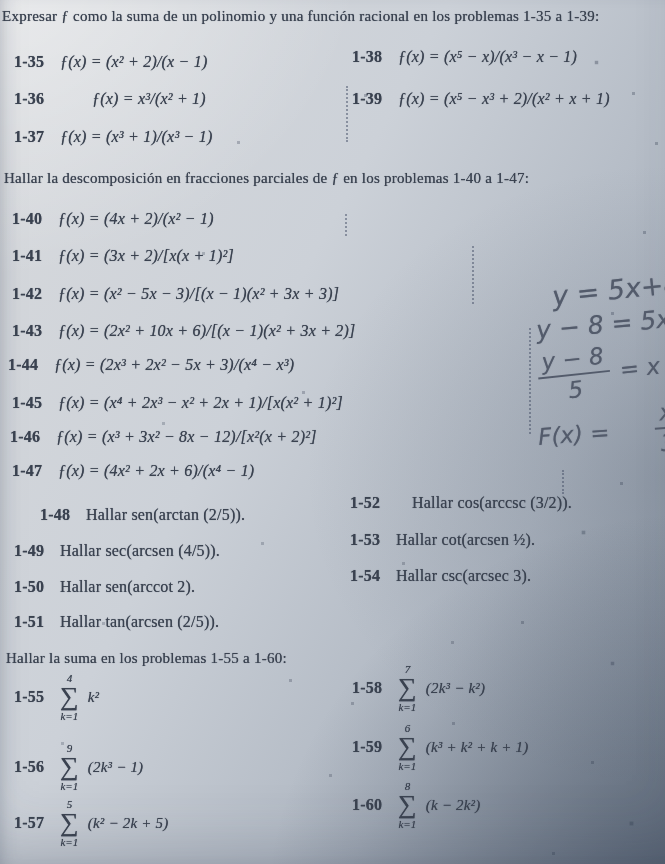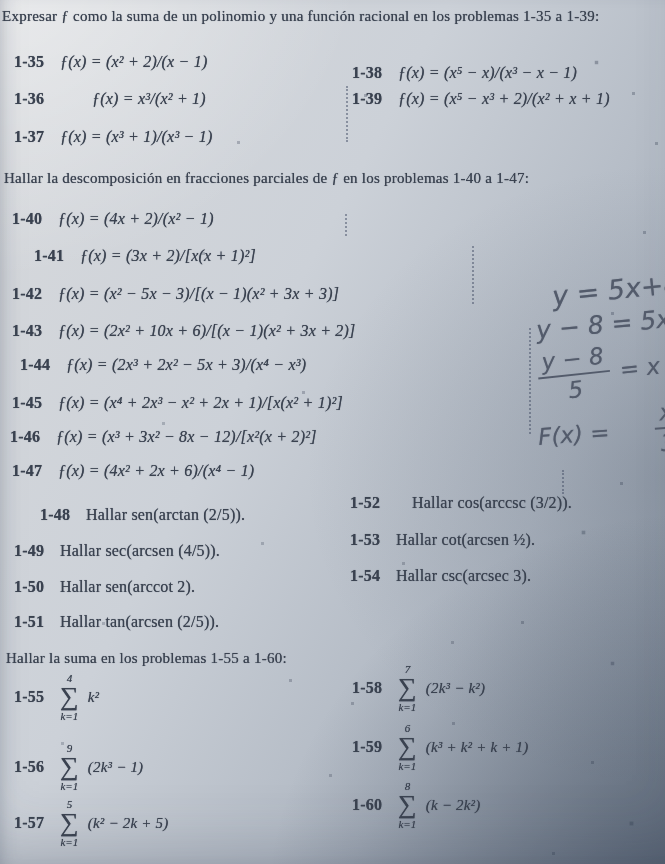--- a/index.html
+++ b/index.html
@@ -69,48 +69,48 @@
     <span class="pformula">ƒ(x) = (x² + 2)/(x − 1)</span>
   </div>
   <div class="prob" style="left:14px;top:90px;gap:32px;">
     <span class="pnum">1-36</span>
     <span class="pformula">ƒ(x) = x³/(x² + 1)</span>
   </div>
   <div class="prob" style="left:14px;top:128px;">
     <span class="pnum">1-37</span>
     <span class="pformula">ƒ(x) = (x³ + 1)/(x³ − 1)</span>
   </div>
-  <div class="prob" style="left:352px;top:64px;justify-content:flex-end;">
+  <div class="prob" style="left:352px;top:48px;justify-content:flex-end;">
     <span class="pnum">1-38</span>
     <span class="pformula">ƒ(x) = (x⁵ − x)/(x³ − x − 1)</span>
   </div>
   <div class="prob" style="left:352px;top:90px;">
     <span class="pnum">1-39</span>
     <span class="pformula">ƒ(x) = (x⁵ − x³ + 2)/(x² + x + 1)</span>
   </div>
 
   <div class="heading" style="left:4px;top:170px;">Hallar la descomposición en fracciones parciales de ƒ en los problemas 1-40 a 1-47:</div>
 
   <div class="prob" style="left:12px;top:210px;">
     <span class="pnum">1-40</span>
     <span class="pformula">ƒ(x) = (4x + 2)/(x² − 1)</span>
   </div>
-  <div class="prob" style="left:12px;top:247px;margin-left:22px;">
+  <div class="prob" style="left:12px;top:247px;">
     <span class="pnum">1-41</span>
     <span class="pformula">ƒ(x) = (3x + 2)/[x(x + 1)²]</span>
   </div>
   <div class="prob" style="left:12px;top:285px;">
     <span class="pnum">1-42</span>
     <span class="pformula">ƒ(x) = (x² − 5x − 3)/[(x − 1)(x² + 3x + 3)]</span>
   </div>
   <div class="prob" style="left:12px;top:322px;">
     <span class="pnum">1-43</span>
     <span class="pformula">ƒ(x) = (2x² + 10x + 6)/[(x − 1)(x² + 3x + 2)]</span>
   </div>
-  <div class="prob" style="left:20px;top:356px;">
+  <div class="prob" style="left:8px;top:356px;">
     <span class="pnum">1-44</span>
     <span class="pformula">ƒ(x) = (2x³ + 2x² − 5x + 3)/(x⁴ − x³)</span>
   </div>
   <div class="prob" style="left:12px;top:394px;">
     <span class="pnum">1-45</span>
     <span class="pformula">ƒ(x) = (x⁴ + 2x³ − x² + 2x + 1)/[x(x² + 1)²]</span>
   </div>
   <div class="prob" style="left:10px;top:428px;">
     <span class="pnum">1-46</span>
     <span class="pformula">ƒ(x) = (x³ + 3x² − 8x − 12)/[x²(x + 2)²]</span>

